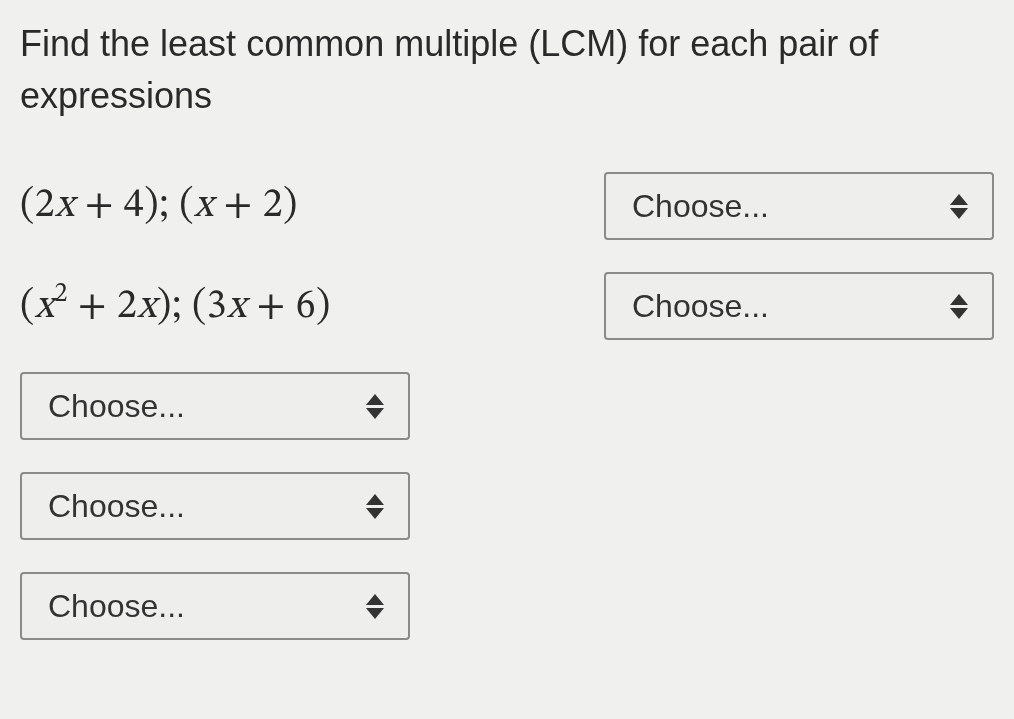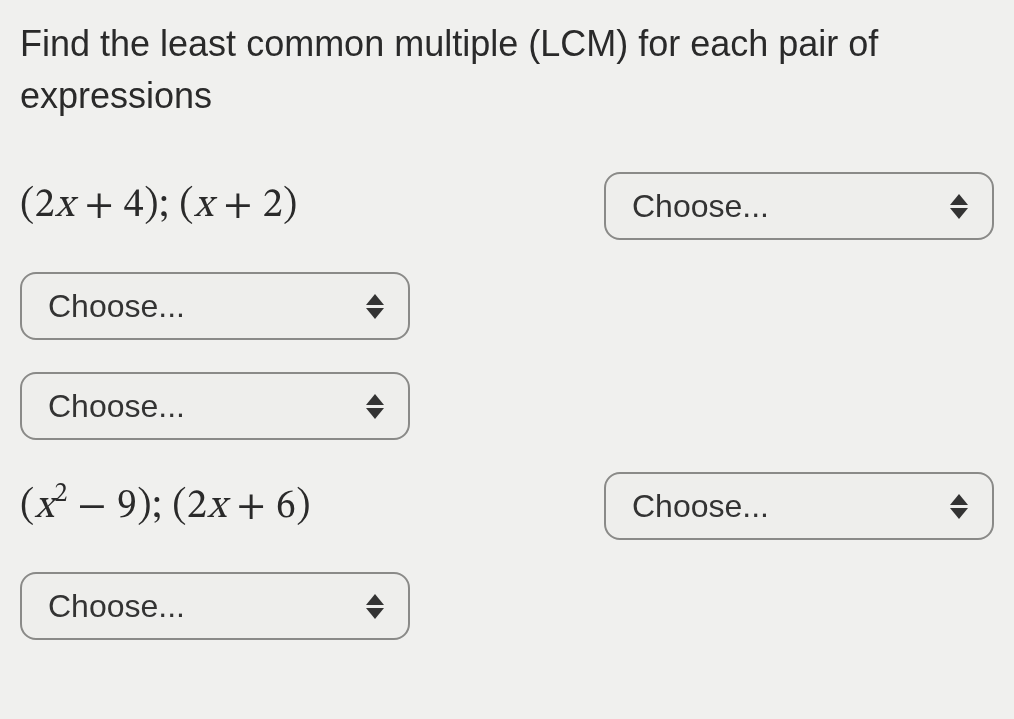--- a/index.html
+++ b/index.html
@@ -47,21 +47,21 @@
       position: relative;
       top: -2px;
     }
     .dropdown {
       display: flex;
       align-items: center;
       justify-content: space-between;
       width: 390px;
       height: 68px;
       border: 2px solid #8a8a88;
-      border-radius: 16px;
+      border-radius: 4px;
       background: #eeeeec;
       padding: 0 24px 0 26px;
       cursor: pointer;
     }
     .dropdown-label {
       font-size: 32px;
       color: #333;
     }
     .sort-icon {
       display: flex;
@@ -96,41 +96,41 @@
     <div class="dropdown">
       <span class="dropdown-label">Choose...</span>
       <span class="sort-icon">
         <span class="triangle-up"></span>
           <span class="triangle-down"></span>
       </span>
     </div>
   </div>
 
   <div class="row">
+    <div class="expr">(<span class="var">x</span><sup>2</sup> + 2<span class="var">x</span>); (3<span class="var">x</span> + 6)</div>
     <div class="dropdown">
       <span class="dropdown-label">Choose...</span>
       <span class="sort-icon">
         <span class="triangle-up"></span>
           <span class="triangle-down"></span>
       </span>
     </div>
   </div>
 
   <div class="row">
     <div class="dropdown">
       <span class="dropdown-label">Choose...</span>
       <span class="sort-icon">
         <span class="triangle-up"></span>
           <span class="triangle-down"></span>
       </span>
     </div>
   </div>
 
   <div class="row">
-    <div class="expr">(<span class="var">x</span><sup>2</sup> − 9); (2<span class="var">x</span> + 6)</div>
     <div class="dropdown">
       <span class="dropdown-label">Choose...</span>
       <span class="sort-icon">
         <span class="triangle-up"></span>
           <span class="triangle-down"></span>
       </span>
     </div>
   </div>
 
   <div class="row">

